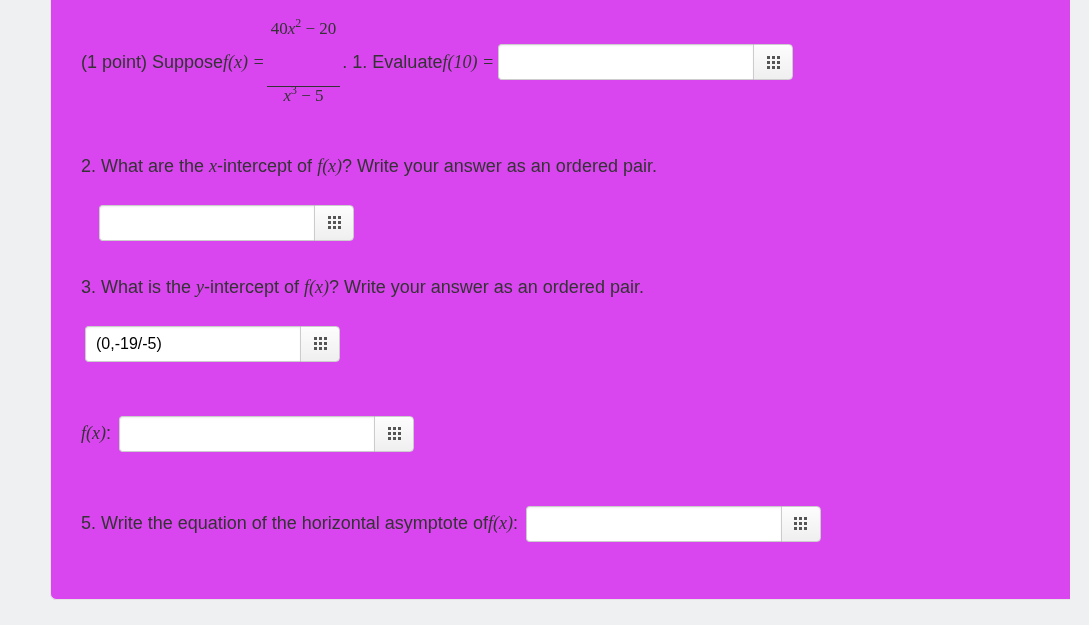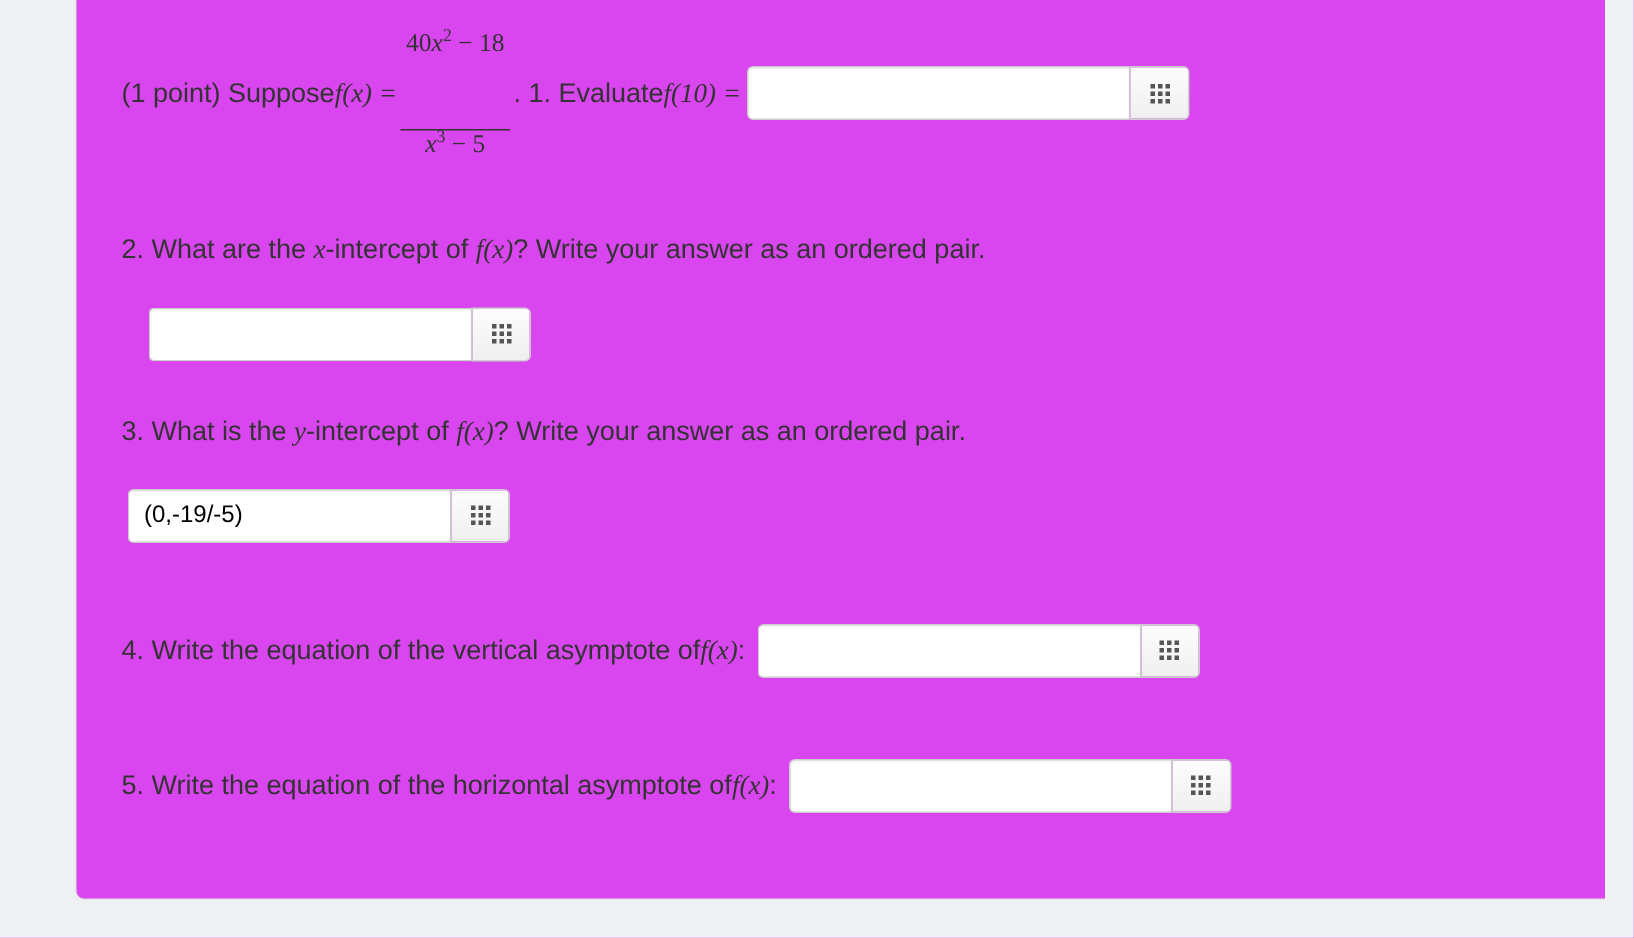--- a/index.html
+++ b/index.html
@@ -97,21 +97,21 @@
 
 <div class="page">
   <div class="panel">
 
     
     <div class="row first inline">
       <span>(1 point) Suppose </span>
       <span class="math mi">f(x) = </span>
       <span class="frac">
         <span class="num">
-          <span>40</span><span class="mi">x</span><sup>2</sup><span> − 18</span>
+          <span>40</span><span class="mi">x</span><sup>2</sup><span> − 20</span>
         </span>
         <span class="den">
           <span class="mi">x</span><sup>3</sup><span> − 5</span>
         </span>
       </span>
       <span> .</span>
     </div>
 
     
     <div class="row inline">
@@ -180,21 +180,20 @@
                 <span></span>
                 <span></span>
             </span>
           </button>
         </span>
       </div>
     </div>
 
     
     <div class="row inline">
-      <span>4. Write the equation of the vertical asymptote of </span>
       <span class="math mi">f(x)</span>
       <span>:</span>
       <span class="answer-wrap" style="margin-left:8px;">
         <input class="answer-input w2" type="text" value="" style="">
         <button class="keypad-btn">
           <span class="keypad-icon">
             <span></span>
               <span></span>
               <span></span>
               <span></span>

